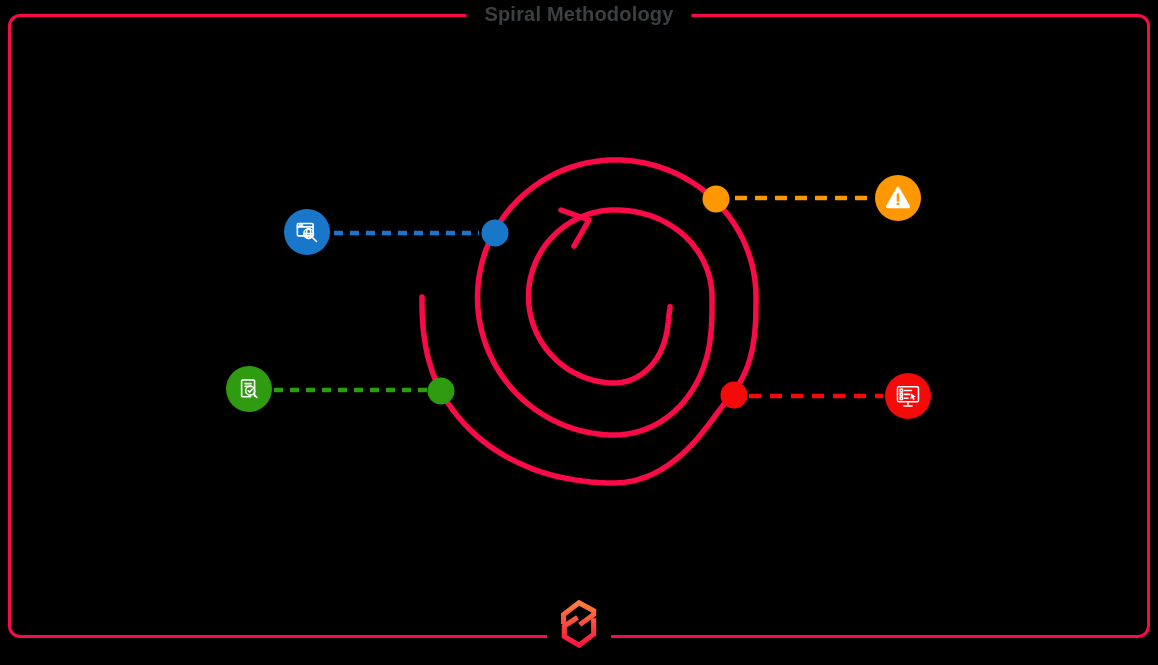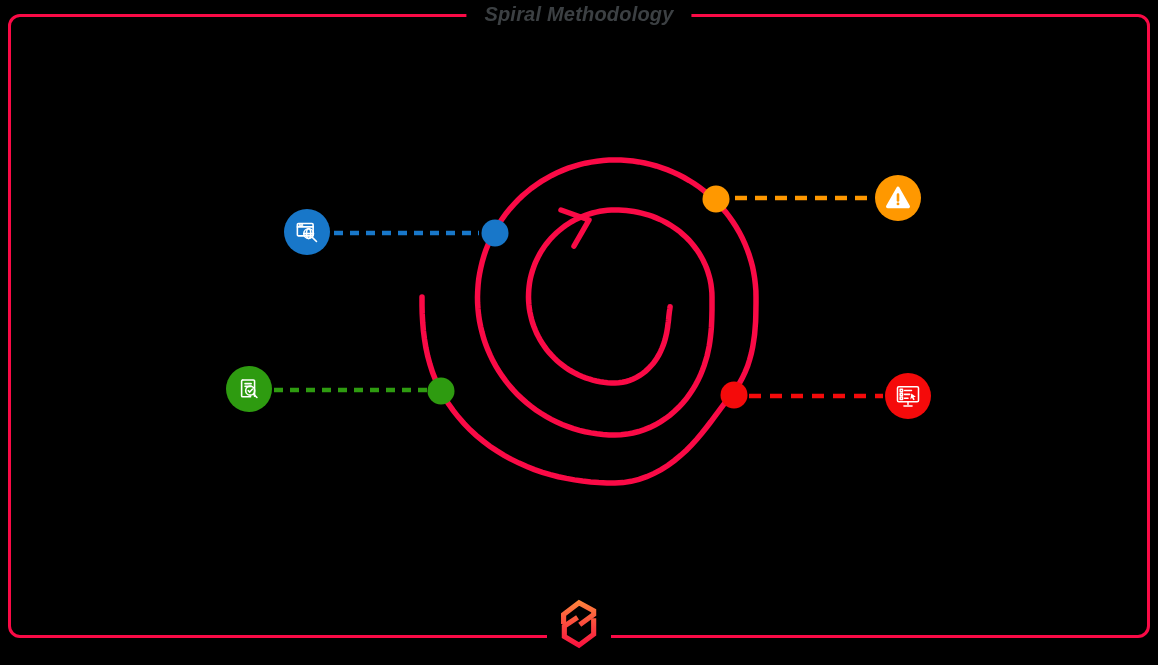--- a/index.html
+++ b/index.html
@@ -1,17 +1,17 @@
 <!DOCTYPE html>
 <html><head>
 <meta charset="utf-8">
 <style>
   html,body{margin:0;padding:0;background:#000;}
   .stage{position:relative;width:1158px;height:665px;background:#000;overflow:hidden;
-         font-family:"Liberation Sans", sans-serif;font-style:italic;}
+         font-family:"Liberation Sans", sans-serif;}
   .border-frame{position:absolute;left:8px;top:14px;width:1142px;height:624px;
          box-sizing:border-box;border:3px solid #fa0a46;border-radius:12px;z-index:1;}
   .diagram-title{position:absolute;top:3px;left:50%;transform:translateX(-50%);
          background:#000;padding:0 18px;font-size:20px;font-weight:700;line-height:22px;
          color:#3c4043;letter-spacing:.2px;white-space:nowrap;z-index:3;}
   .spiral-layer{position:absolute;left:0;top:0;z-index:2;}
   .node-icon{position:absolute;width:46px;height:46px;border-radius:50%;
          display:flex;align-items:center;justify-content:center;z-index:2;}
   .node-icon svg{display:block;}
   .logo-wrap{position:absolute;top:598px;left:50%;transform:translateX(-50%);

